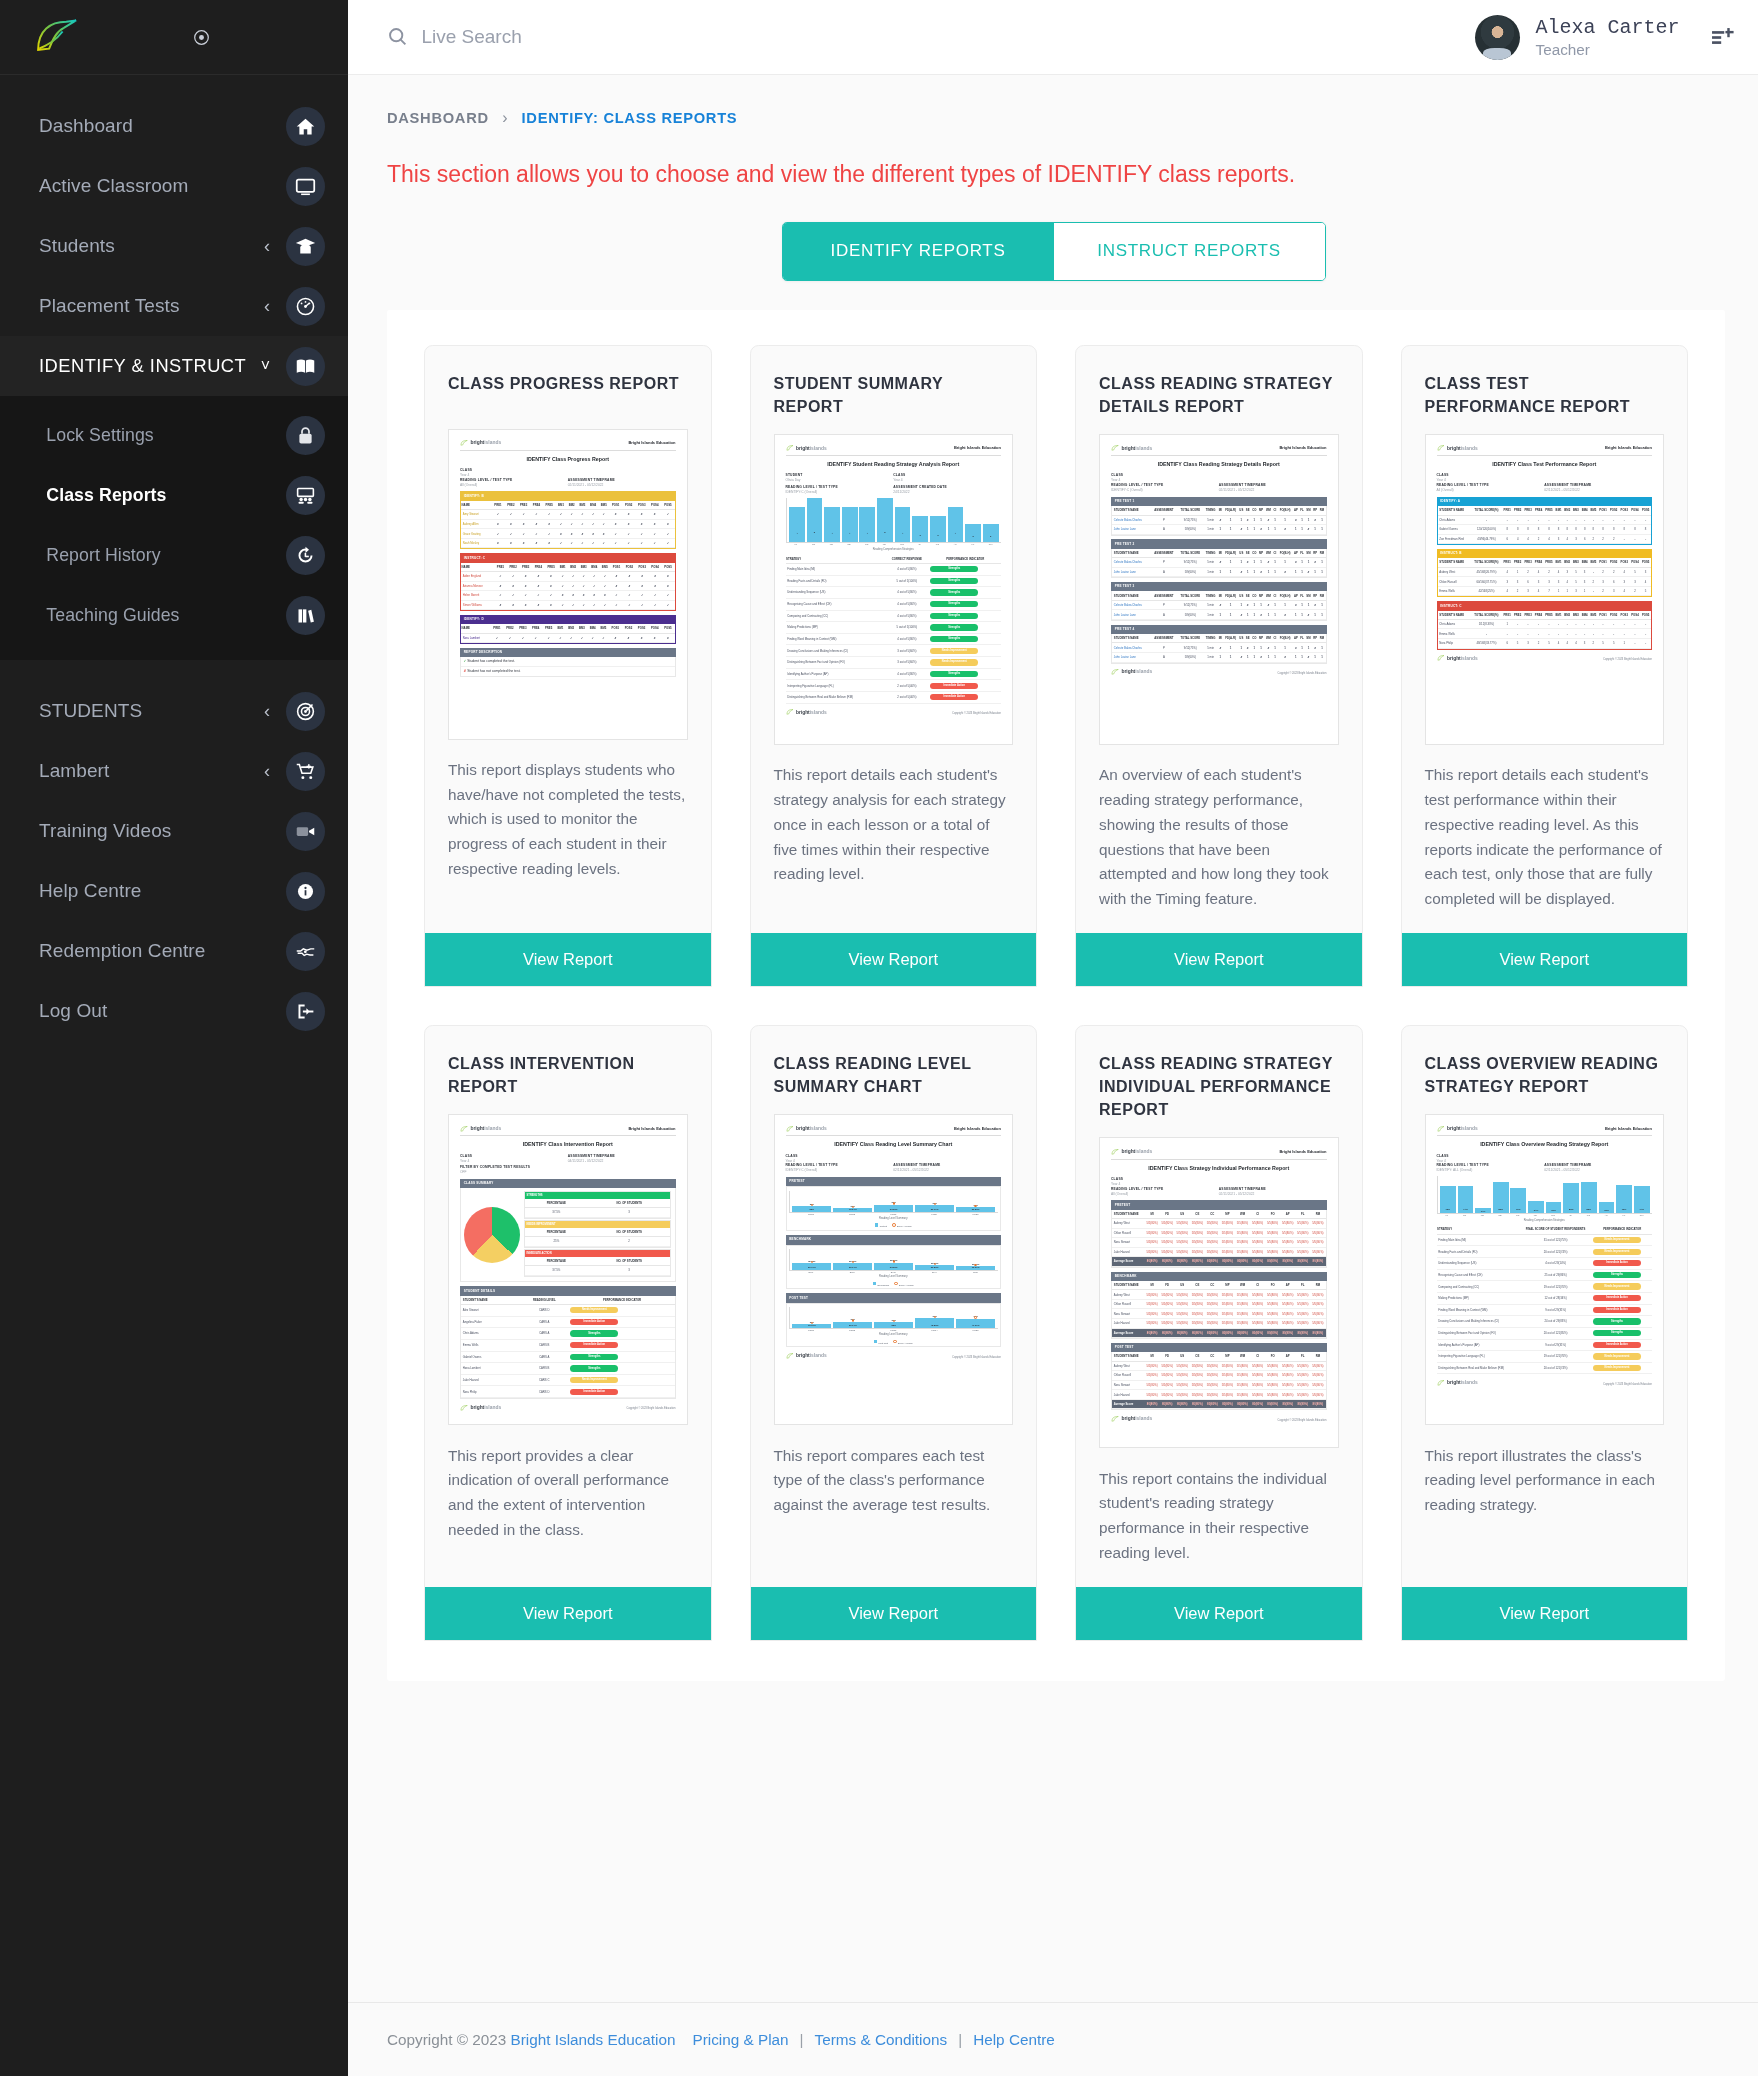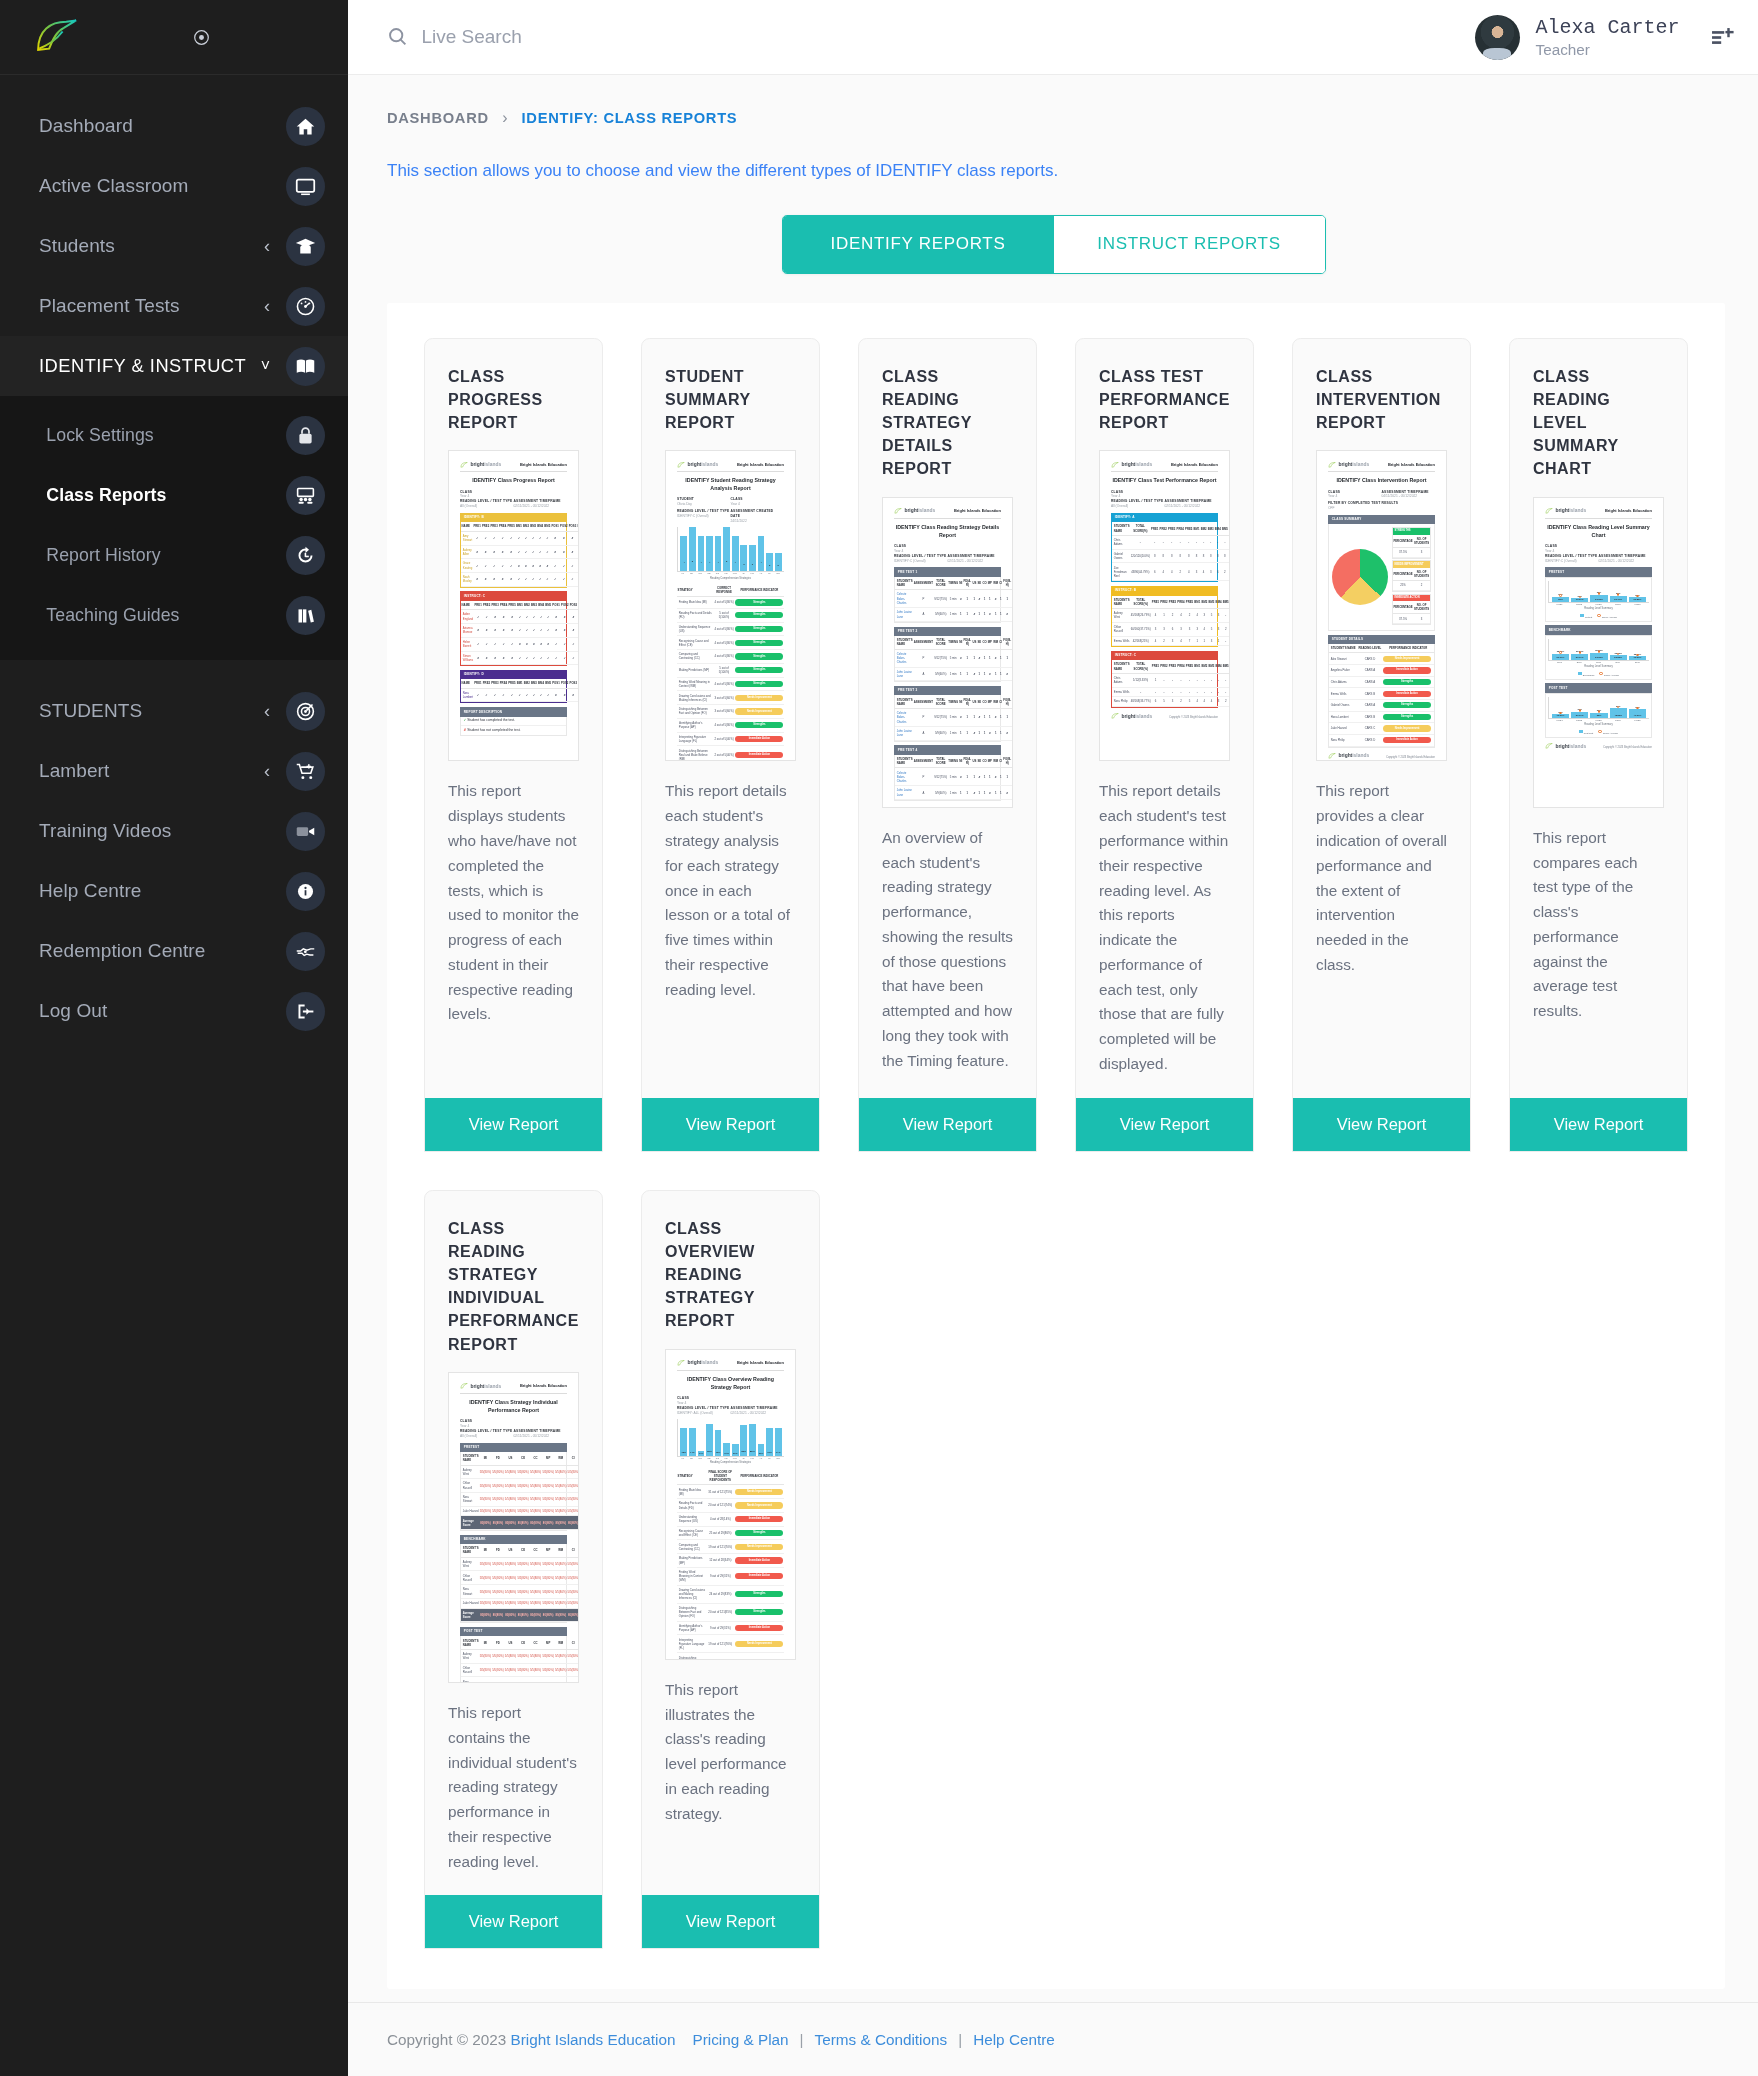--- a/index.html
+++ b/index.html
@@ -104,21 +104,21 @@
     padding: 34px 39px 0 39px;
     font-size: 14.7px; letter-spacing: 0.7px;
     display: flex; align-items: center; gap: 13.4px;
   }
   .bc-item { color: #787f8c; font-weight: bold; }
   .bc-sep { color: #8b919c; font-size: 16px; }
   .bc-item.current { color: #1782d8; font-weight: bold; }
 
   .page-intro {
     padding: 34px 39px 0 39px;
-    font-size: 17px; color: #3b82f6;
+    font-size: 23px; color: #ef4444;
   }
 
   .tabs-row { display: flex; justify-content: center; margin-top: 34px; }
   .tabs {
     display: flex; border-radius: 4.9px; overflow: hidden;
     border: 1.2px solid #1abeb0;
     box-shadow: 0 0.6px 2.4px rgba(0,0,0,.05);
   }
   .tab {
     font-size: 17px; letter-spacing: 0.7px;
@@ -129,21 +129,21 @@
   .tab.active { background: #1abeb0; color: #fff; }
 
   .panel {
     margin: 29px 34px 0 39px;
     background: #fff;
     border-radius: 2.4px;
     padding: 35px 37px 40px 37px;
   }
   .grid {
     display: grid;
-    grid-template-columns: repeat(6, 1fr);
+    grid-template-columns: repeat(4, 1fr);
     gap: 38px 38px;
   }
   .card {
     background: #fafafa;
     border: 0.6px solid #ececec;
     border-radius: 8.6px 8.6px 0 0;
     display: flex; flex-direction: column;
     overflow: hidden;
   }
   .card-title {

